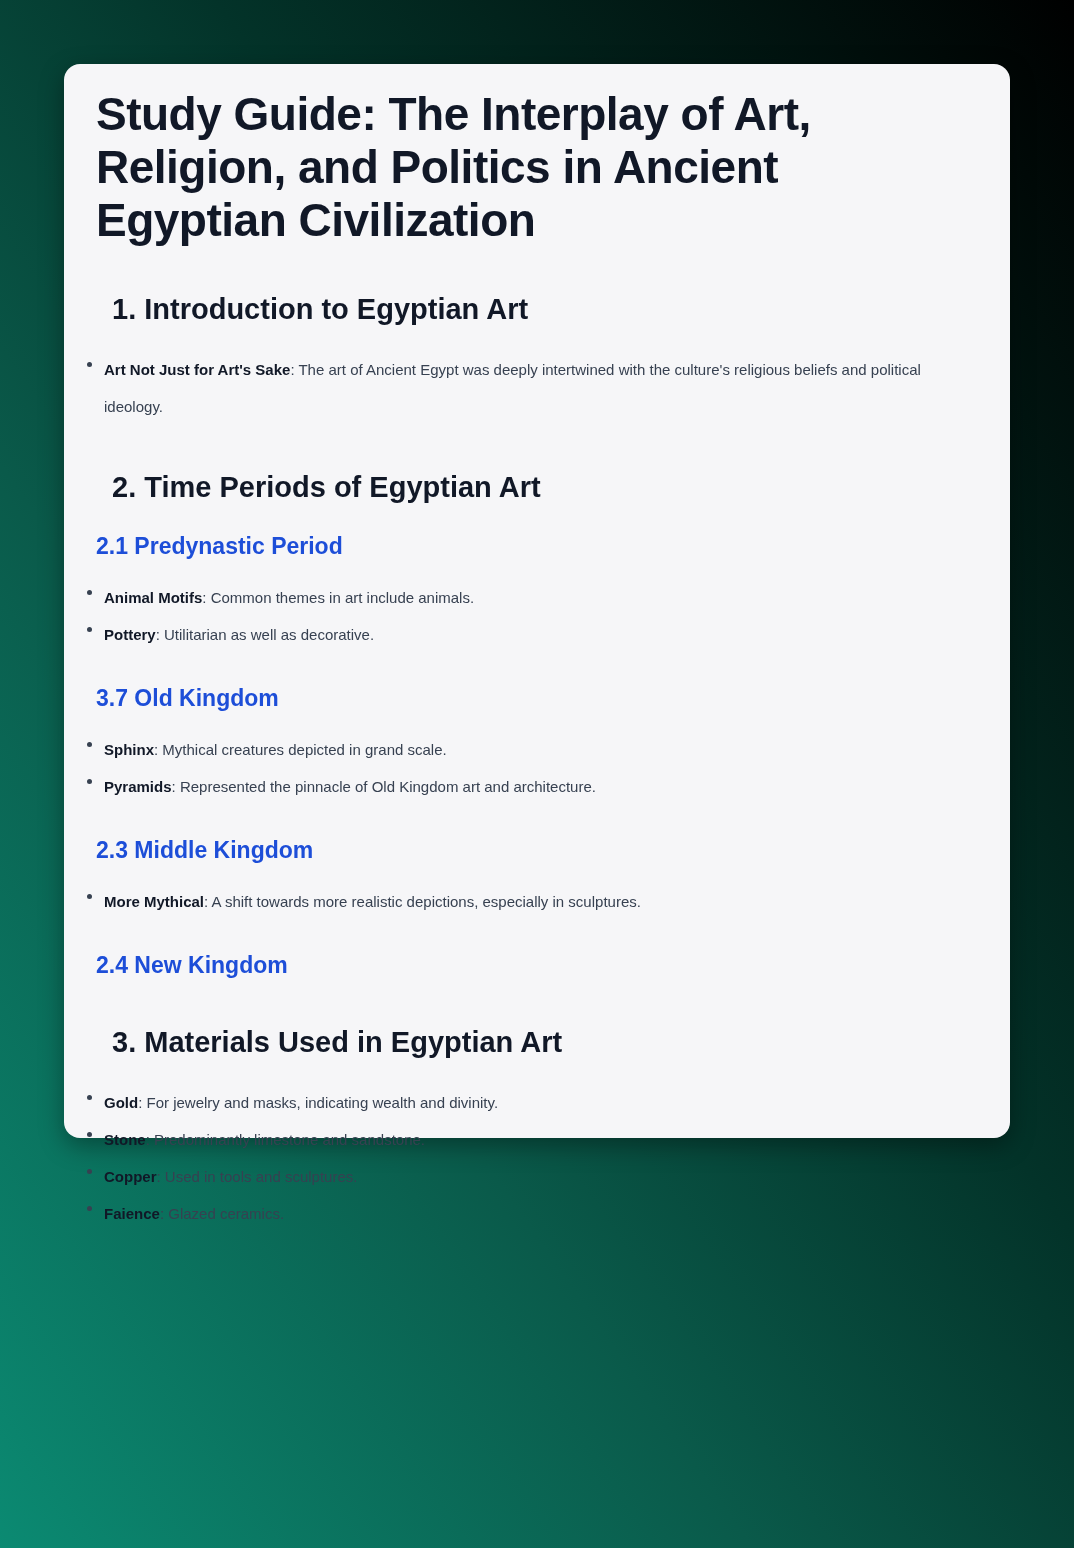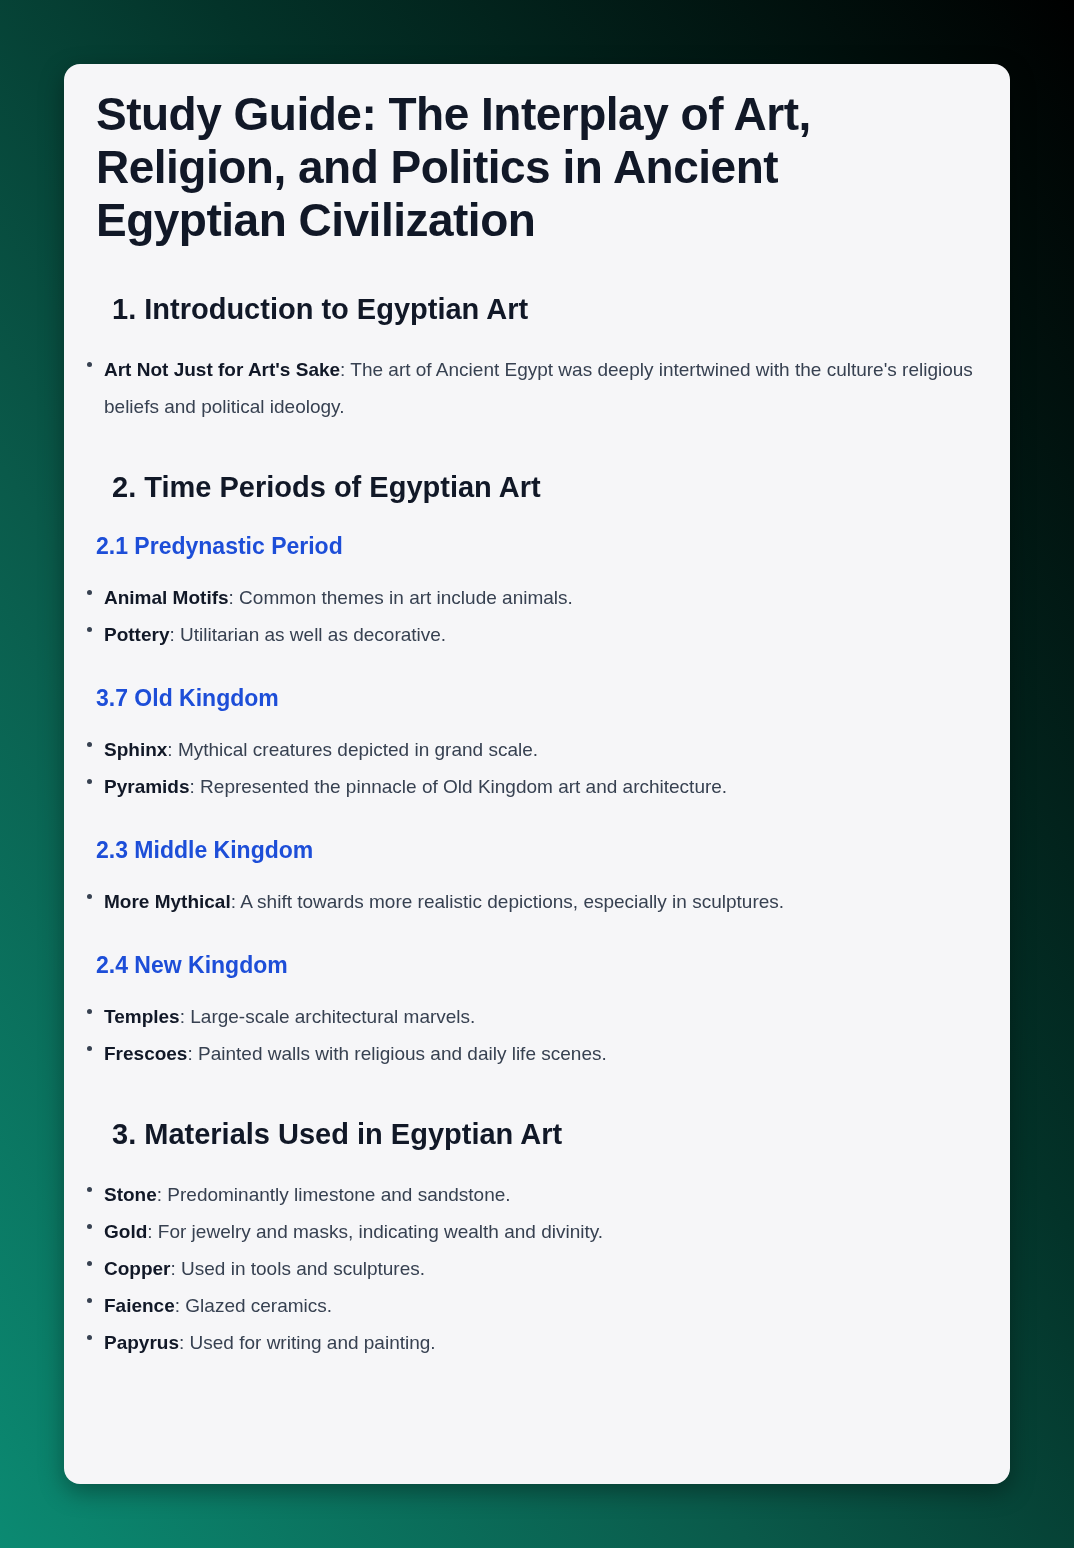--- a/index.html
+++ b/index.html
@@ -9,21 +9,21 @@
       background: linear-gradient(to top right, #0b8a72 0%, #0a5a4a 35%, #033329 60%, #000000 100%);
       font-family: "Liberation Sans", sans-serif;
       position: relative;
       overflow: hidden;
     }
     .card {
       position: absolute;
       left: 64px;
       top: 64px;
       width: 946px;
-      height: 1420px;
+      height: 1074px;
       background: #f6f6f8;
       border-radius: 16px;
       box-shadow: 0 8px 24px rgba(0,0,0,0.35);
       box-sizing: border-box;
       padding: 24px 32px 0 32px;
     }
     h1 {
       margin: 0;
       font-size: 46px;
       line-height: 53px;
@@ -46,21 +46,21 @@
       line-height: 30px;
     }
     ul {
       list-style: none;
       margin: 0;
       padding: 0;
     }
     li {
       position: relative;
       padding-left: 8px;
-      font-size: 19px;
+      font-size: 15px;
       line-height: 37px;
       color: #374151;
     }
     li::before {
       content: "";
       position: absolute;
       left: -9px;
       top: 11px;
       width: 5px;
       height: 5px;
@@ -93,26 +93,21 @@
     <li><b>Sphinx</b><span>: Mythical creatures depicted in grand scale.</span></li>
     <li><b>Pyramids</b><span>: Represented the pinnacle of Old Kingdom art and architecture.</span></li>
   </ul>
 
   <h3 style="margin-top:30px;">2.3 Middle Kingdom</h3>
   <ul style="margin-top:18px;">
     <li><b>More Mythical</b><span>: A shift towards more realistic depictions, especially in sculptures.</span></li>
   </ul>
 
   <h3 style="margin-top:30px;">2.4 New Kingdom</h3>
-  <ul style="margin-top:18px;">
-    <li><b>Temples</b><span>: Large-scale architectural marvels.</span></li>
-    <li><b>Frescoes</b><span>: Painted walls with religious and daily life scenes.</span></li>
-  </ul>
 
   <h2 style="margin-top:44px;">3. Materials Used in Egyptian Art</h2>
   <ul style="margin-top:24px;">
+    <li><b>Gold</b><span>: For jewelry and masks, indicating wealth and divinity.</span></li>
     <li><b>Stone</b><span>: Predominantly limestone and sandstone.</span></li>
-    <li><b>Gold</b><span>: For jewelry and masks, indicating wealth and divinity.</span></li>
     <li><b>Copper</b><span>: Used in tools and sculptures.</span></li>
     <li><b>Faience</b><span>: Glazed ceramics.</span></li>
-    <li><b>Papyrus</b><span>: Used for writing and painting.</span></li>
   </ul>
 </div>
 
 </body></html>

